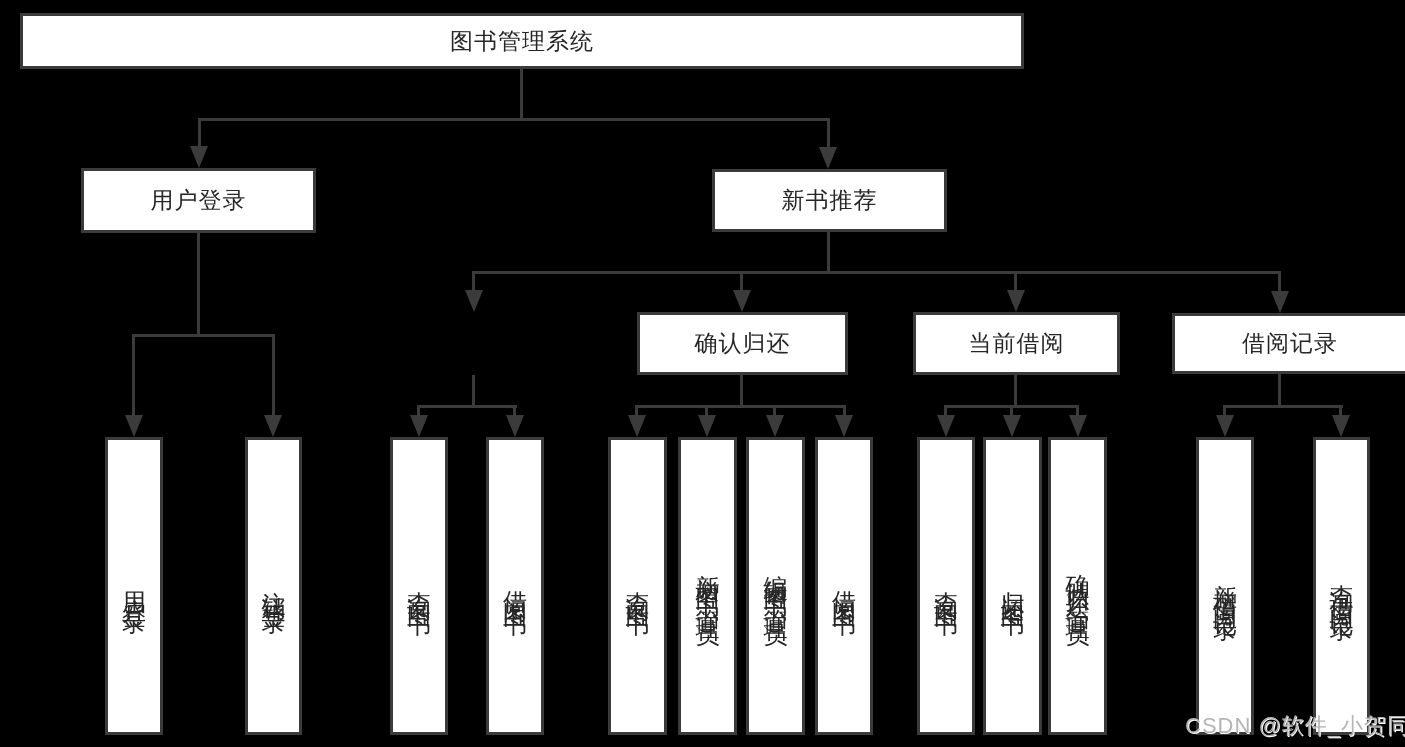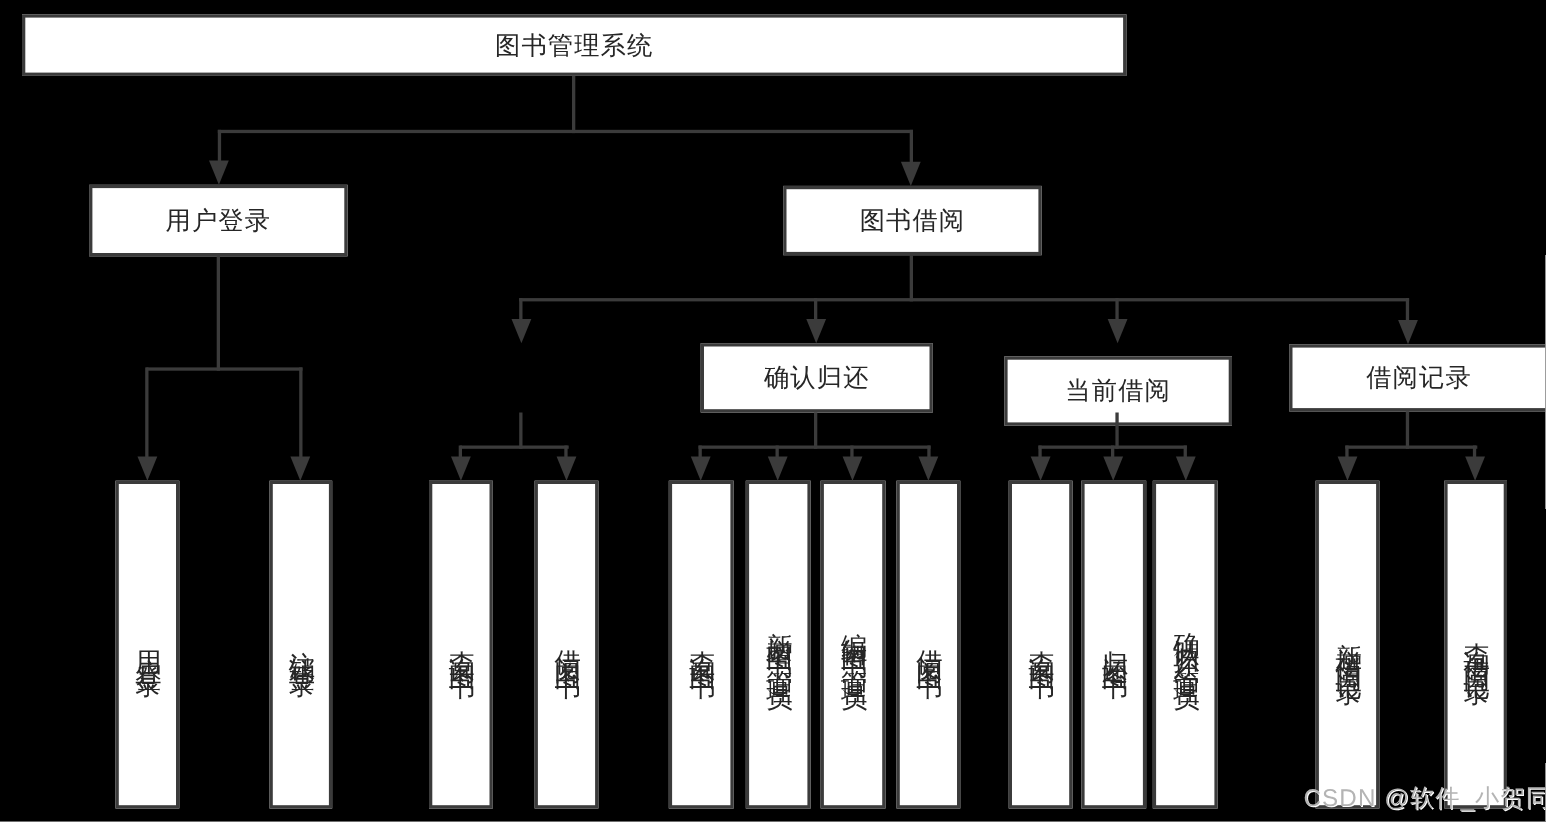--- a/index.html
+++ b/index.html
@@ -67,29 +67,29 @@
 
   <div class="box" style="left:20px; top:13px; width:1004px; height:56px;">
     <span>图书管理系统</span>
   </div>
 
   <div class="box" style="left:81px; top:168px; width:235px; height:65px;">
     <span>用户登录</span>
   </div>
 
   <div class="box" style="left:712px; top:169px; width:235px; height:63px;">
-    <span>图书借阅</span>
+    <span>新书推荐</span>
   </div>
 
 
   <div class="box" style="left:637px; top:312px; width:211px; height:63px;">
     <span>确认归还</span>
   </div>
 
-  <div class="box" style="left:913px; top:312px; width:207px; height:63px;margin-top:12px;">
+  <div class="box" style="left:913px; top:312px; width:207px; height:63px;">
     <span>当前借阅</span>
   </div>
 
   <div class="box" style="left:1172px; top:313px; width:236px; height:61px;">
     <span>借阅记录</span>
   </div>
 
   <div class="vbox" style="left:105px; top:437px; width:58px; height:298px;">
     <span>用户登录</span>
   </div>

